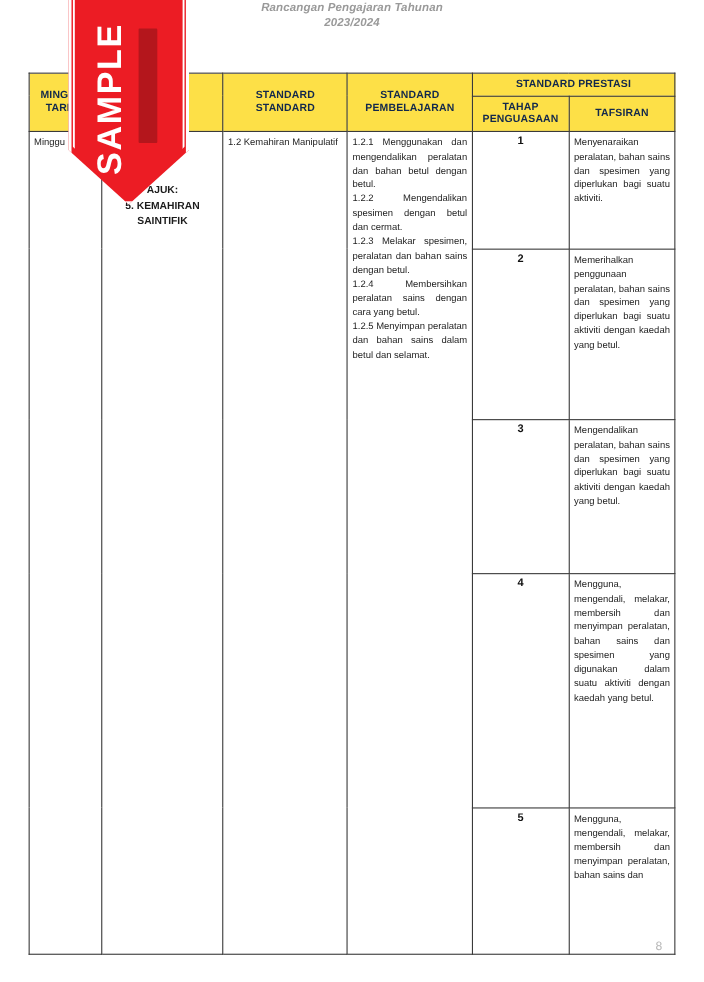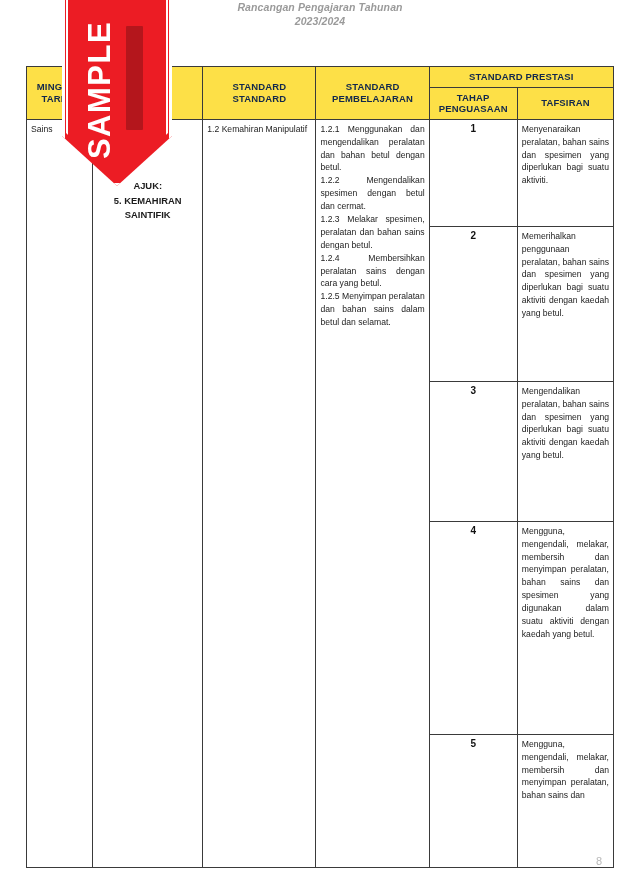--- a/index.html
+++ b/index.html
@@ -93,21 +93,21 @@
   
   .topic-cell {
     font-size: 9.4px;
     font-weight: bold;
     color: #1c1c1c;
     text-align: center;
     line-height: 1.55;
     padding-top: 4px;
   }
   .topic-bidang { display: block; }
-  .topic-tajuk-label { display: block; margin-top: 42px; }
+  .topic-tajuk-label { display: block; margin-top: 28px; }
   .topic-tajuk { display: block; }
 
   
   .sample-ribbon {
     position: absolute;
     left: 62px;
     top: -6px;
     width: 110px;
     height: 192px;
     z-index: 40;
@@ -202,21 +202,21 @@
         <th>
           <span>TAHAP</span><br>
           <span>PENGUASAAN</span>
         </th>
         <th>TAFSIRAN</th>
       </tr>
     </thead>
     <tbody>
 
       <tr>
-        <td rowspan="5" class="body-cell">Sains</td>
+        <td rowspan="5" class="body-cell">Minggu</td>
         <td rowspan="5" class="topic-cell">
           <span class="topic-bidang">ALAM</span>
           <span class="topic-tajuk-label">AJUK:</span>
           <span class="topic-tajuk">5. KEMAHIRAN SAINTIFIK</span>
         </td>
         <td rowspan="5" class="body-cell">1.2 Kemahiran Manipulatif</td>
         <td rowspan="5" class="body-cell">
           <span class="sp-line">1.2.1 Menggunakan dan mengendalikan peralatan dan bahan betul dengan betul.</span>
           <span class="sp-line">1.2.2 Mengendalikan spesimen dengan betul dan cermat.</span>
           <span class="sp-line">1.2.3 Melakar spesimen, peralatan dan bahan sains dengan betul.</span>

